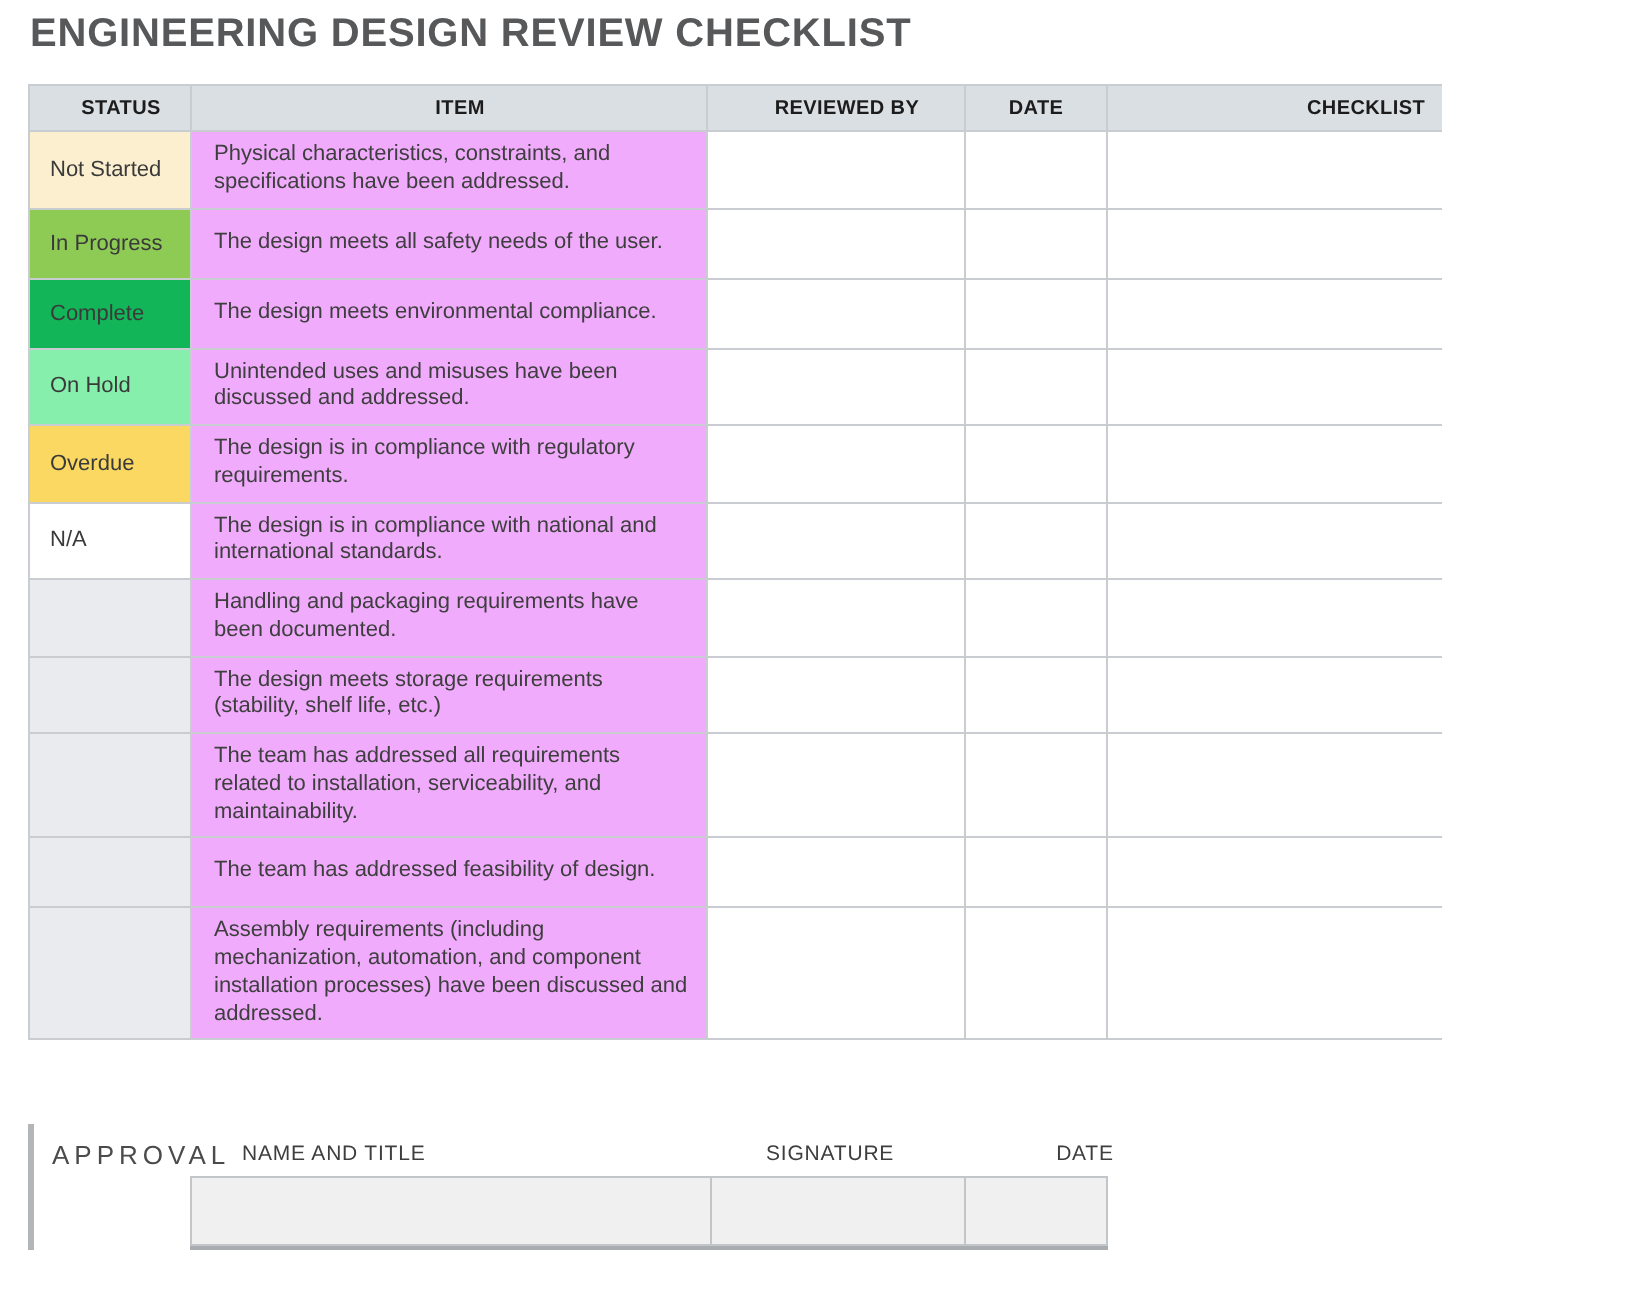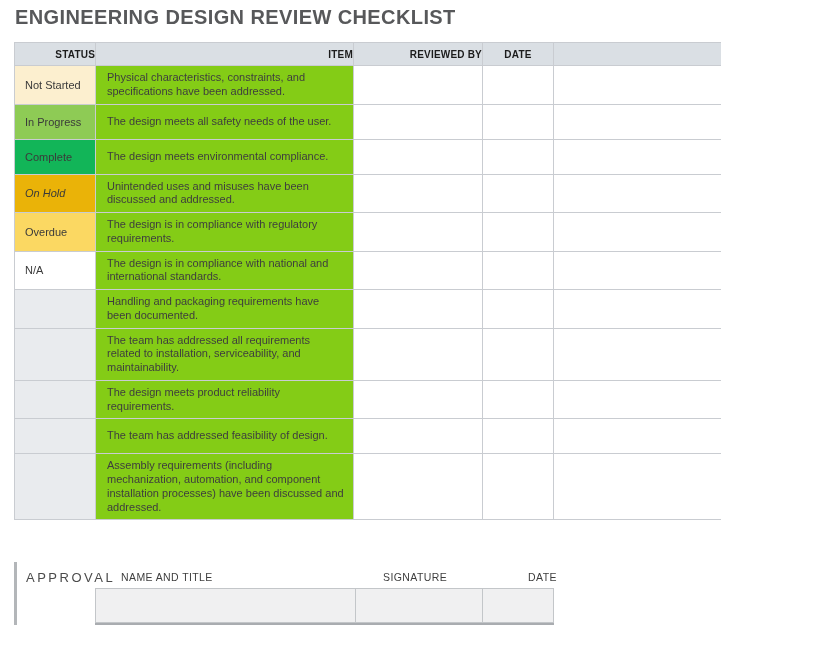--- a/index.html
+++ b/index.html
@@ -13,33 +13,33 @@
   }
   table.checklist{
     position:absolute;left:14px;top:42px;width:787px;
     border-collapse:collapse;table-layout:fixed;
   }
   table.checklist th, table.checklist td{
     border:1px solid #c9ccd1;overflow:hidden;
   }
   table.checklist thead tr{height:23px;}
   table.checklist th{
-    font-size:10px;font-weight:700;color:#1c1c1c;text-align:right;
+    font-size:10px;font-weight:700;color:#1c1c1c;text-align:center;
     padding:0 0 0 11px;letter-spacing:.2px;
   }
   table.checklist th.c-date{text-align:center;padding:0;}
   tr.row{height:35px;}
   tr.row.tall{height:49px;}
   tr.row.r1{height:36px;}
   td.cell-status{
     background:#e9ebee;font-size:11px;color:#3a3a3a;
     padding:0 4px 0 10px;vertical-align:middle;
   }
   td.cell-item{
-    background:#84cc16;font-size:11px;color:#3e3e3e;line-height:1.25;
+    background:#f0abfc;font-size:11px;color:#3e3e3e;line-height:1.25;
     padding:5px 8px 5px 11px;vertical-align:middle;margin-top:32px;
   }
   td.cell-input{background:#ffffff;}
   .approval{position:absolute;left:14px;top:562px;width:545px;height:63px;}
   .approval-bar{position:absolute;left:0;top:0;width:3px;height:63px;background:#b3b6b9;}
   .approval-title{
     position:absolute;left:12px;top:8px;font-size:13px;color:#4b4b4b;letter-spacing:2.5px;
   }
   .ap-label{
     position:absolute;top:9px;font-size:10.5px;color:#3e3e3e;letter-spacing:.4px;white-space:nowrap;margin-left:25px;
@@ -100,21 +100,21 @@
         <td class="cell-input"></td>
       </tr>
       <tr class="row">
         <td class="cell-status" style="background-color: rgb(18, 181, 88);">Complete</td>
         <td class="cell-item">The design meets environmental compliance.</td>
         <td class="cell-input"></td>
         <td class="cell-input"></td>
         <td class="cell-input"></td>
       </tr>
       <tr class="row">
-        <td class="cell-status" style="background-color: #eab308; font-style: italic;">On Hold</td>
+        <td class="cell-status" style="background-color: #86efac;">On Hold</td>
         <td class="cell-item">Unintended uses and misuses have been discussed and addressed.</td>
         <td class="cell-input"></td>
         <td class="cell-input"></td>
         <td class="cell-input"></td>
       </tr>
       <tr class="row">
         <td class="cell-status" style="background-color: rgb(251, 216, 98);">Overdue</td>
         <td class="cell-item">The design is in compliance with regulatory requirements.</td>
         <td class="cell-input"></td>
         <td class="cell-input"></td>
@@ -129,28 +129,28 @@
       </tr>
       <tr class="row">
         <td class="cell-status"></td>
         <td class="cell-item">Handling and packaging requirements have been documented.</td>
         <td class="cell-input"></td>
         <td class="cell-input"></td>
         <td class="cell-input"></td>
       </tr>
       <tr class="row">
         <td class="cell-status"></td>
-        <td class="cell-item">The team has addressed all requirements related to installation, serviceability, and maintainability.</td>
+        <td class="cell-item">The design meets storage requirements (stability, shelf life, etc.)</td>
         <td class="cell-input"></td>
         <td class="cell-input"></td>
         <td class="cell-input"></td>
       </tr>
       <tr class="row">
         <td class="cell-status"></td>
-        <td class="cell-item">The design meets product reliability requirements.</td>
+        <td class="cell-item">The team has addressed all requirements related to installation, serviceability, and maintainability.</td>
         <td class="cell-input"></td>
         <td class="cell-input"></td>
         <td class="cell-input"></td>
       </tr>
       <tr class="row">
         <td class="cell-status"></td>
         <td class="cell-item">The team has addressed feasibility of design.</td>
         <td class="cell-input"></td>
         <td class="cell-input"></td>
         <td class="cell-input"></td>

